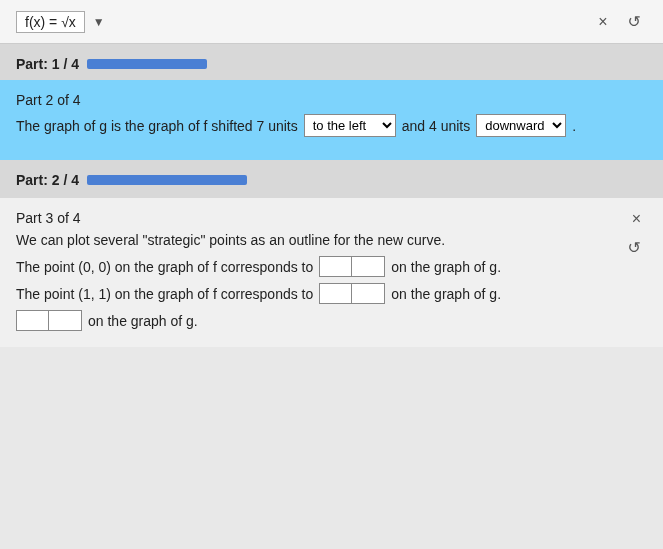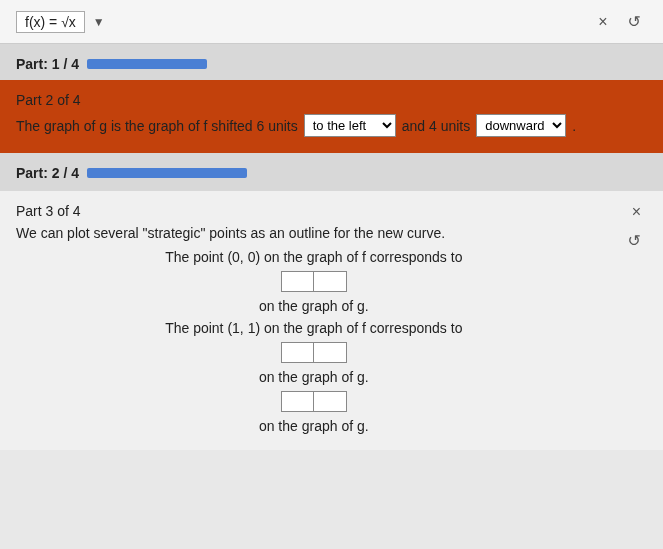--- a/index.html
+++ b/index.html
@@ -53,22 +53,22 @@
     .progress-label {
       font-size: 14px;
       font-weight: bold;
     }
     .progress-bar {
       height: 10px;
       background: #4a7fd4;
       border-radius: 2px;
     }
     .part-section {
-      background: #c2410c;
-      padding: 10px 16px 16px 16px;
+      background: #7dd3fc;
+      padding: 10px 16px 23px 16px;
     }
     .part-sub {
       font-size: 14px;
       margin-top: 2px;
     }
     .sentence-row {
       display: flex;
       align-items: center;
       gap: 6px;
       flex-wrap: wrap;
@@ -92,21 +92,20 @@
     .strategic-text {
       font-size: 14px;
       margin-bottom: 8px;
     }
     .point-row {
       display: flex;
       align-items: center;
       gap: 6px;
       margin-bottom: 6px;
       font-size: 14px;
-      flex-direction: column;
     }
     .input-pair {
       display: inline-flex;
       border: 1px solid #888;
       background: #fff;
     }
     .input-pair input {
       width: 32px;
       border: none;
       border-right: 1px solid #888;
@@ -142,21 +141,21 @@
 <div class="section-gray">
   <div class="progress-bar-container">
     <span class="progress-label">Part: 1 / 4</span>
     <div class="progress-bar" style="width:120px;"></div>
   </div>
 </div>
 
 <div class="part-section">
   <div class="part-sub">Part 2 of 4</div>
   <div class="sentence-row">
-    <span>The graph of g is the graph of f shifted 6 units</span>
+    <span>The graph of g is the graph of f shifted 7 units</span>
     <select class="inline-select">
       <option>to the left</option>
       <option>to the right</option>
     </select>
     <span>and 4 units</span>
     <select class="inline-select">
       <option>downward</option>
       <option>upward</option>
     </select>
     <span>.</span>

